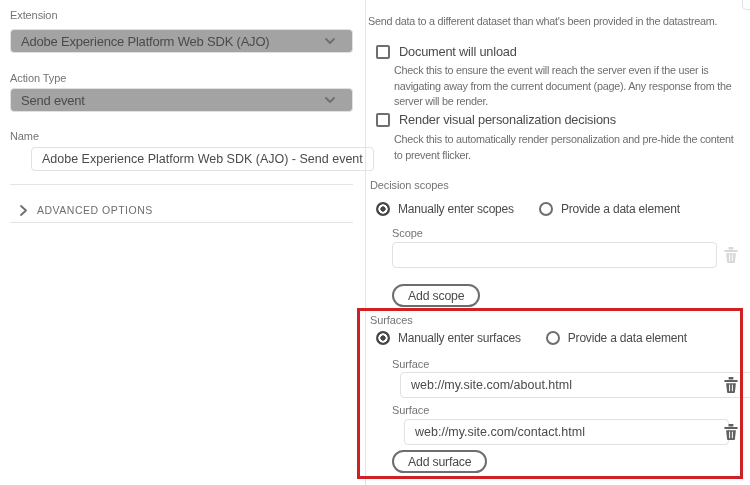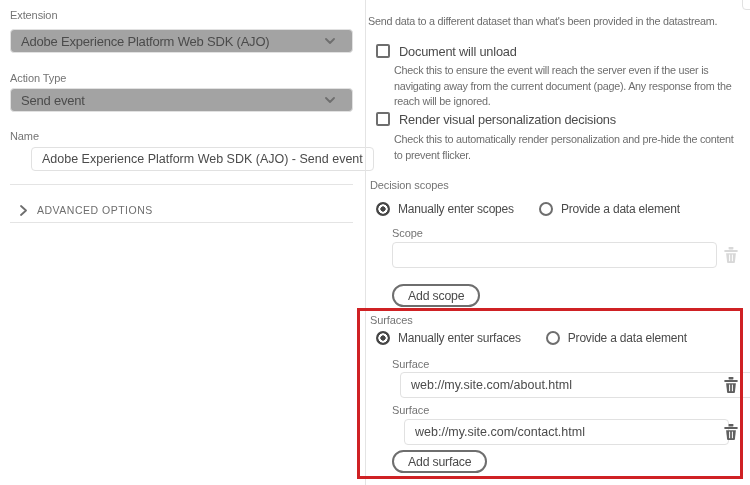--- a/index.html
+++ b/index.html
@@ -21,21 +21,21 @@
     font-family:"Liberation Sans",sans-serif;font-size:12.5px;color:#4b4b4b;padding:0 10px;outline:none;}
 
   .divider-h{height:1px;background:#e4e4e4;}
   .divider-v{position:absolute;left:365px;top:0;bottom:0;width:1px;background:#e4e4e4;}
 
   
   .checkbox{box-sizing:border-box;width:14px;height:14px;border:2px solid #6e6e6e;border-radius:2px;background:#fff;cursor:pointer;flex:none;}
   .radio{box-sizing:border-box;width:14px;height:14px;border-radius:50%;cursor:pointer;flex:none;}
   .radio.unchecked{border:2px solid #6e6e6e;background:#fff;}
   .radio.checked{background:radial-gradient(circle at 50% 50%, #464646 0 2.4px, #ffffff 2.9px 4.4px, #464646 4.9px 7px);}
-  .choice-row{display:flex;align-items:flex-start;}
+  .choice-row{display:flex;align-items:center;}
   .choice-label{font-size:12px;color:#4b4b4b;letter-spacing:-0.2px;margin-left:8px;white-space:nowrap;}
   .cb-label{font-size:12.8px;color:#4b4b4b;letter-spacing:-0.2px;margin-left:9px;white-space:nowrap;}
 
   
   .pill-btn{display:inline-flex;align-items:center;box-sizing:border-box;height:23px;padding:0 14px;
     border:2px solid #6e6e6e;border-radius:13px;background:#fff;font-size:12.3px;color:#4b4b4b;
     letter-spacing:-0.2px;cursor:pointer;white-space:nowrap;}
 
   
   .trash{width:14px;height:16px;cursor:pointer;}
@@ -119,21 +119,21 @@
 
     <div class="abs helper-text" style="left:3px;top:15px;">Send data to a different dataset than what's been provided in the datastream.</div>
 
     <div class="abs choice-row" style="left:11px;top:44px;">
       <div class="checkbox"></div>
       <span class="cb-label">Document will unload</span>
     </div>
     <div class="abs" style="left:29px;top:63px;">
       <span class="desc-line">Check this to ensure the event will reach the server even if the user is</span>
       <span class="desc-line">navigating away from the current document (page). Any response from the</span>
-      <span class="desc-line">reach will be ignored.</span>
+      <span class="desc-line">server will be render.</span>
     </div>
 
     <div class="abs choice-row" style="left:11px;top:112px;">
       <div class="checkbox"></div>
       <span class="cb-label">Render visual personalization decisions</span>
     </div>
     <div class="abs" style="left:29px;top:132px;">
       <span class="desc-line">Check this to automatically render personalization and pre-hide the content</span>
       <span class="desc-line">to prevent flicker.</span>
     </div>

